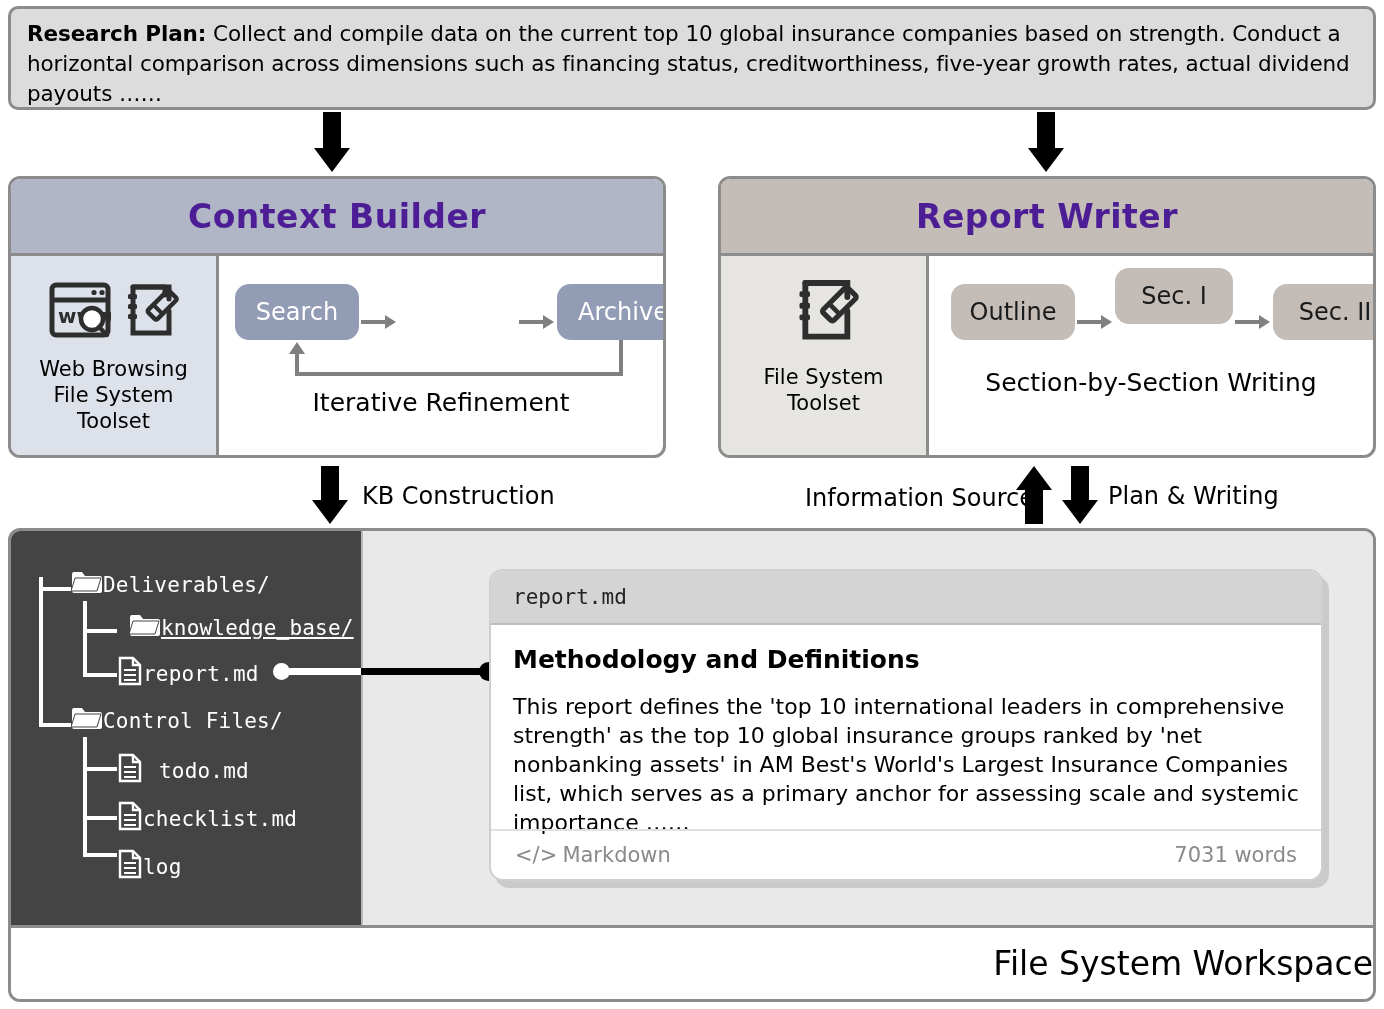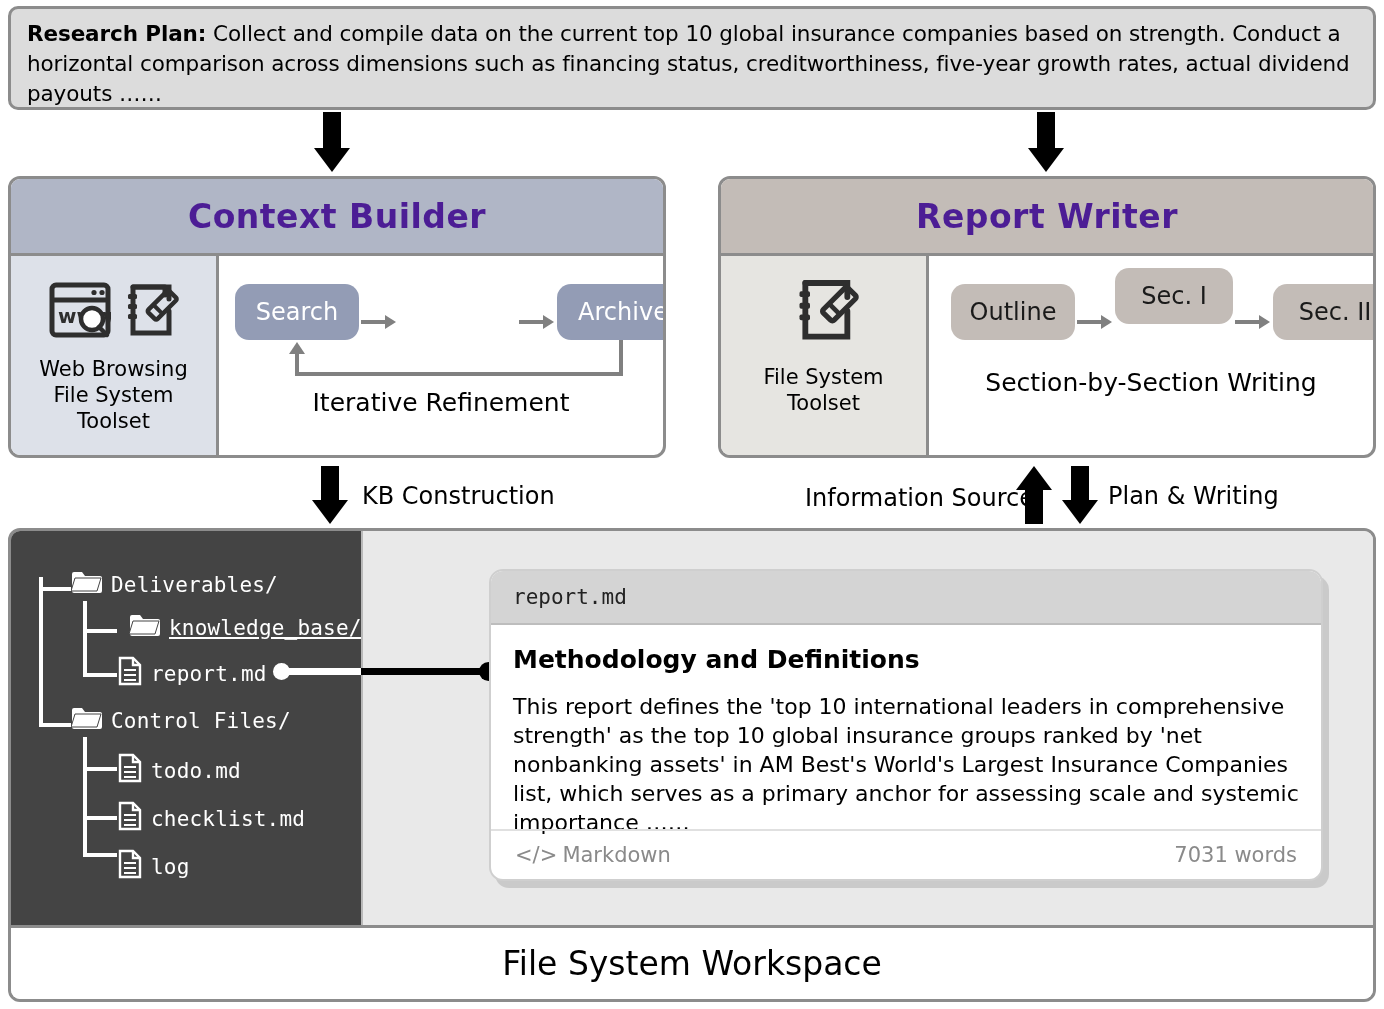--- a/index.html
+++ b/index.html
@@ -80,28 +80,28 @@
   }
   #tree-panel{
     position:absolute;left:0;top:0;width:350px;height:394px;background:#444444;
   }
   #ws-right{
     position:absolute;left:350px;top:0;right:0;height:394px;background:#e9e9e9;
     border-left:2px solid #b9b9b9;
   }
   #ws-footer{
     position:absolute;left:0;top:394px;right:0;bottom:0;background:#ffffff;
-    border-top:3px solid #8c8c8c;display:flex;align-items:center;justify-content:center;
+    border-top:3px solid #8c8c8c;display:flex;align-items:center;justify-content:flex-end;
   }
   #ws-footer-label{font-size:33px;color:#000;}
 
   
   .tree-row{position:absolute;display:flex;align-items:center;color:#ffffff;
     font-family:"DejaVu Sans Mono","Liberation Mono",monospace;font-size:21px;white-space:nowrap;}
-  .tree-name{margin-left:8px;letter-spacing:0.2px;}
+  .tree-name{letter-spacing:0.2px;}
   .tline{position:absolute;background:#ffffff;}
 
   
   #report-card{
     position:absolute;left:478px;top:38px;width:830px;height:308px;
     background:#ffffff;border:2px solid #cfcfcf;border-radius:14px;
     box-shadow:6px 7px 0 rgba(0,0,0,0.13);overflow:hidden;
   }
   #card-titlebar{
     height:52px;background:#d4d4d4;border-bottom:2px solid #bdbdbd;
@@ -315,21 +315,21 @@
     <div class="tree-row" style="left:60px;top:174px;">
       <span>
         <svg width="32" height="26" viewBox="0 0 32 26">
             <path d="M1 5 a2 2 0 0 1 2-2 h8 l3 4 h15 a2 2 0 0 1 2 2 v13 a2 2 0 0 1 -2 2 h-26 a2 2 0 0 1 -2 -2 z" fill="#ffffff"></path>
             <path d="M4 9 h26 l-4 13 h-26 z" fill="#ffffff" stroke="#444" stroke-width="1"></path>
           </svg>
       </span>
       <span class="tree-name">Control Files/</span>
     </div>
 
-    <div class="tree-row" style="left:106px;top:222px;">
+    <div class="tree-row" style="left:106px;top:222px;gap:16px;">
       <span>
         <svg width="26" height="30" viewBox="0 0 26 30">
             <path d="M3 2 h13 l7 7 v19 h-20 z" fill="none" stroke="#ffffff" stroke-width="2.4"></path>
             <path d="M16 2 v7 h7" fill="none" stroke="#ffffff" stroke-width="2.4"></path>
             <line x1="7" y1="14" x2="19" y2="14" stroke="#ffffff" stroke-width="2"></line>
             <line x1="7" y1="19" x2="19" y2="19" stroke="#ffffff" stroke-width="2"></line>
             <line x1="7" y1="24" x2="19" y2="24" stroke="#ffffff" stroke-width="2"></line>
           </svg>
       </span>
       <span class="tree-name">todo.md</span>

